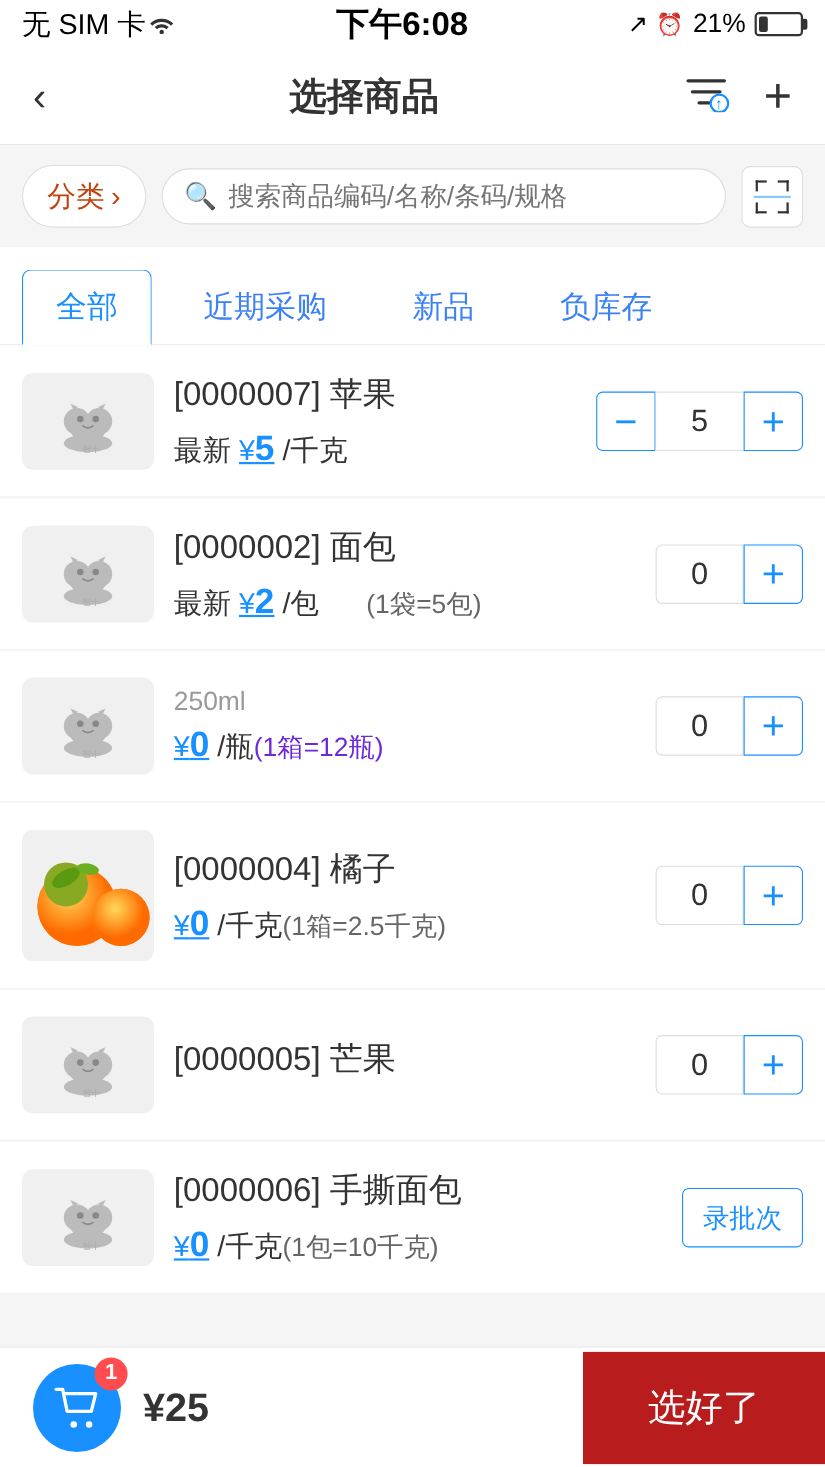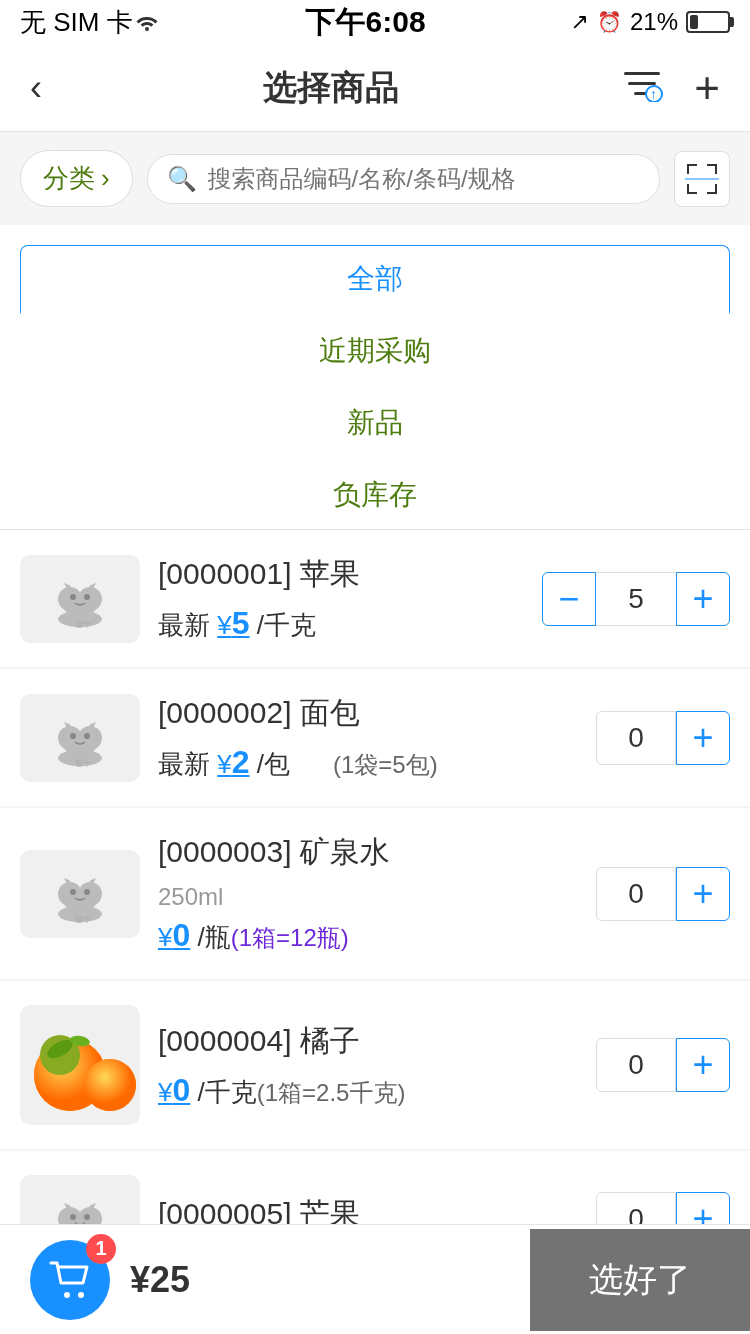--- a/index.html
+++ b/index.html
@@ -59,21 +59,21 @@
       display: flex;
       align-items: center;
       gap: 14px;
     }
     .category-btn {
       background: #fff;
       border: 1px solid #ddd;
       border-radius: 30px;
       padding: 10px 22px;
       font-size: 26px;
-      color: #4d7c0f;
+      color: #c2410c;
       white-space: nowrap;
       display: flex;
       align-items: center;
       gap: 6px;
     }
     .search-box {
       flex: 1;
       background: #fff;
       border: 1px solid #ddd;
       border-radius: 30px;
@@ -91,29 +91,28 @@
       background: #fff;
       display: flex; align-items: center; justify-content: center;
       font-size: 28px;
       flex-shrink: 0;
     }
 
     
     .tab-bar {
       display: flex;
       padding: 20px 20px 0;
-      gap: 4px;
+      gap: 16px;
       border-bottom: 1px solid #e5e5e5;
       background: #fff;
-      flex-direction: column;
     }
     .tab-item {
       padding: 14px 30px;
       font-size: 28px;
-      color: #4d7c0f;
+      color: #3b82f6;
       border-radius: 8px 8px 0 0;
       border: 1px solid transparent;
       cursor: pointer;
       background: #fff;
     }
     .tab-item.active {
       color: #1890ff;
       border: 1px solid #1890ff;
       border-bottom: 2px solid #fff;
       margin-bottom: -1px;
@@ -211,21 +210,21 @@
       color: #fff;
       font-size: 20px;
       width: 30px; height: 30px;
       border-radius: 50%;
       display: flex; align-items: center; justify-content: center;
       font-weight: 600;
     }
     .cart-total { font-size: 36px; font-weight: 600; color: #333; }
     .confirm-btn {
       width: 220px; height: 102px;
-      background: #737373;
+      background: #b91c1c;
       color: #fff;
       font-size: 34px;
       display: flex; align-items: center; justify-content: center;
       cursor: pointer;
       border: none;
       font-weight: 500;
     }
 
     
     .owl-placeholder {
@@ -317,21 +316,21 @@
         <ellipse cx="35" cy="38" rx="16" ry="10"></ellipse>
         <circle cx="28" cy="28" r="3" fill="#888"></circle>
         <circle cx="42" cy="28" r="3" fill="#888"></circle>
         <path d="M30 34 Q35 38 40 34" stroke="#888" stroke-width="1.5" fill="none"></path>
         <path d="M22 20 L19 14 L26 17" fill="#bbb"></path>
         <path d="M48 20 L51 14 L44 17" fill="#bbb"></path>
         <text x="30" y="58" font-size="8" fill="#aaa">智十</text>
       </svg>
     </div>
     <div class="product-info">
-      <div class="product-name">[0000001] 苹果</div>
+      <div class="product-name">[0000007] 苹果</div>
       <div class="product-price">
         <span>最新 </span>
         <span style="color:#1890ff;text-decoration:underline;">¥<span style="font-size:32px;font-weight:600;">5</span></span>
         <span>/千克</span>
       </div>
     </div>
     <div class="qty-control">
       <button class="qty-btn qty-minus">−</button>
       <input class="qty-input" value="5" style="">
       <button class="qty-btn qty-plus">+</button>
@@ -376,21 +375,20 @@
         <ellipse cx="35" cy="38" rx="16" ry="10"></ellipse>
         <circle cx="28" cy="28" r="3" fill="#888"></circle>
         <circle cx="42" cy="28" r="3" fill="#888"></circle>
         <path d="M30 34 Q35 38 40 34" stroke="#888" stroke-width="1.5" fill="none"></path>
         <path d="M22 20 L19 14 L26 17" fill="#bbb"></path>
         <path d="M48 20 L51 14 L44 17" fill="#bbb"></path>
         <text x="30" y="58" font-size="8" fill="#aaa">智十</text>
       </svg>
     </div>
     <div class="product-info">
-      <div class="product-name">[0000003] 矿泉水</div>
       <div class="product-spec">250ml</div>
       <div class="product-price">
         <span style="color:#1890ff;text-decoration:underline;">¥<span style="font-size:32px;font-weight:600;">0</span></span>
         <span>/瓶</span><span style="color:#6d28d9;font-size:24px;">(1箱=12瓶)</span>
       </div>
     </div>
     <div class="qty-control">
       <input class="qty-input-only" value="0" style="">
       <button class="qty-btn qty-plus">+</button>
     </div>

